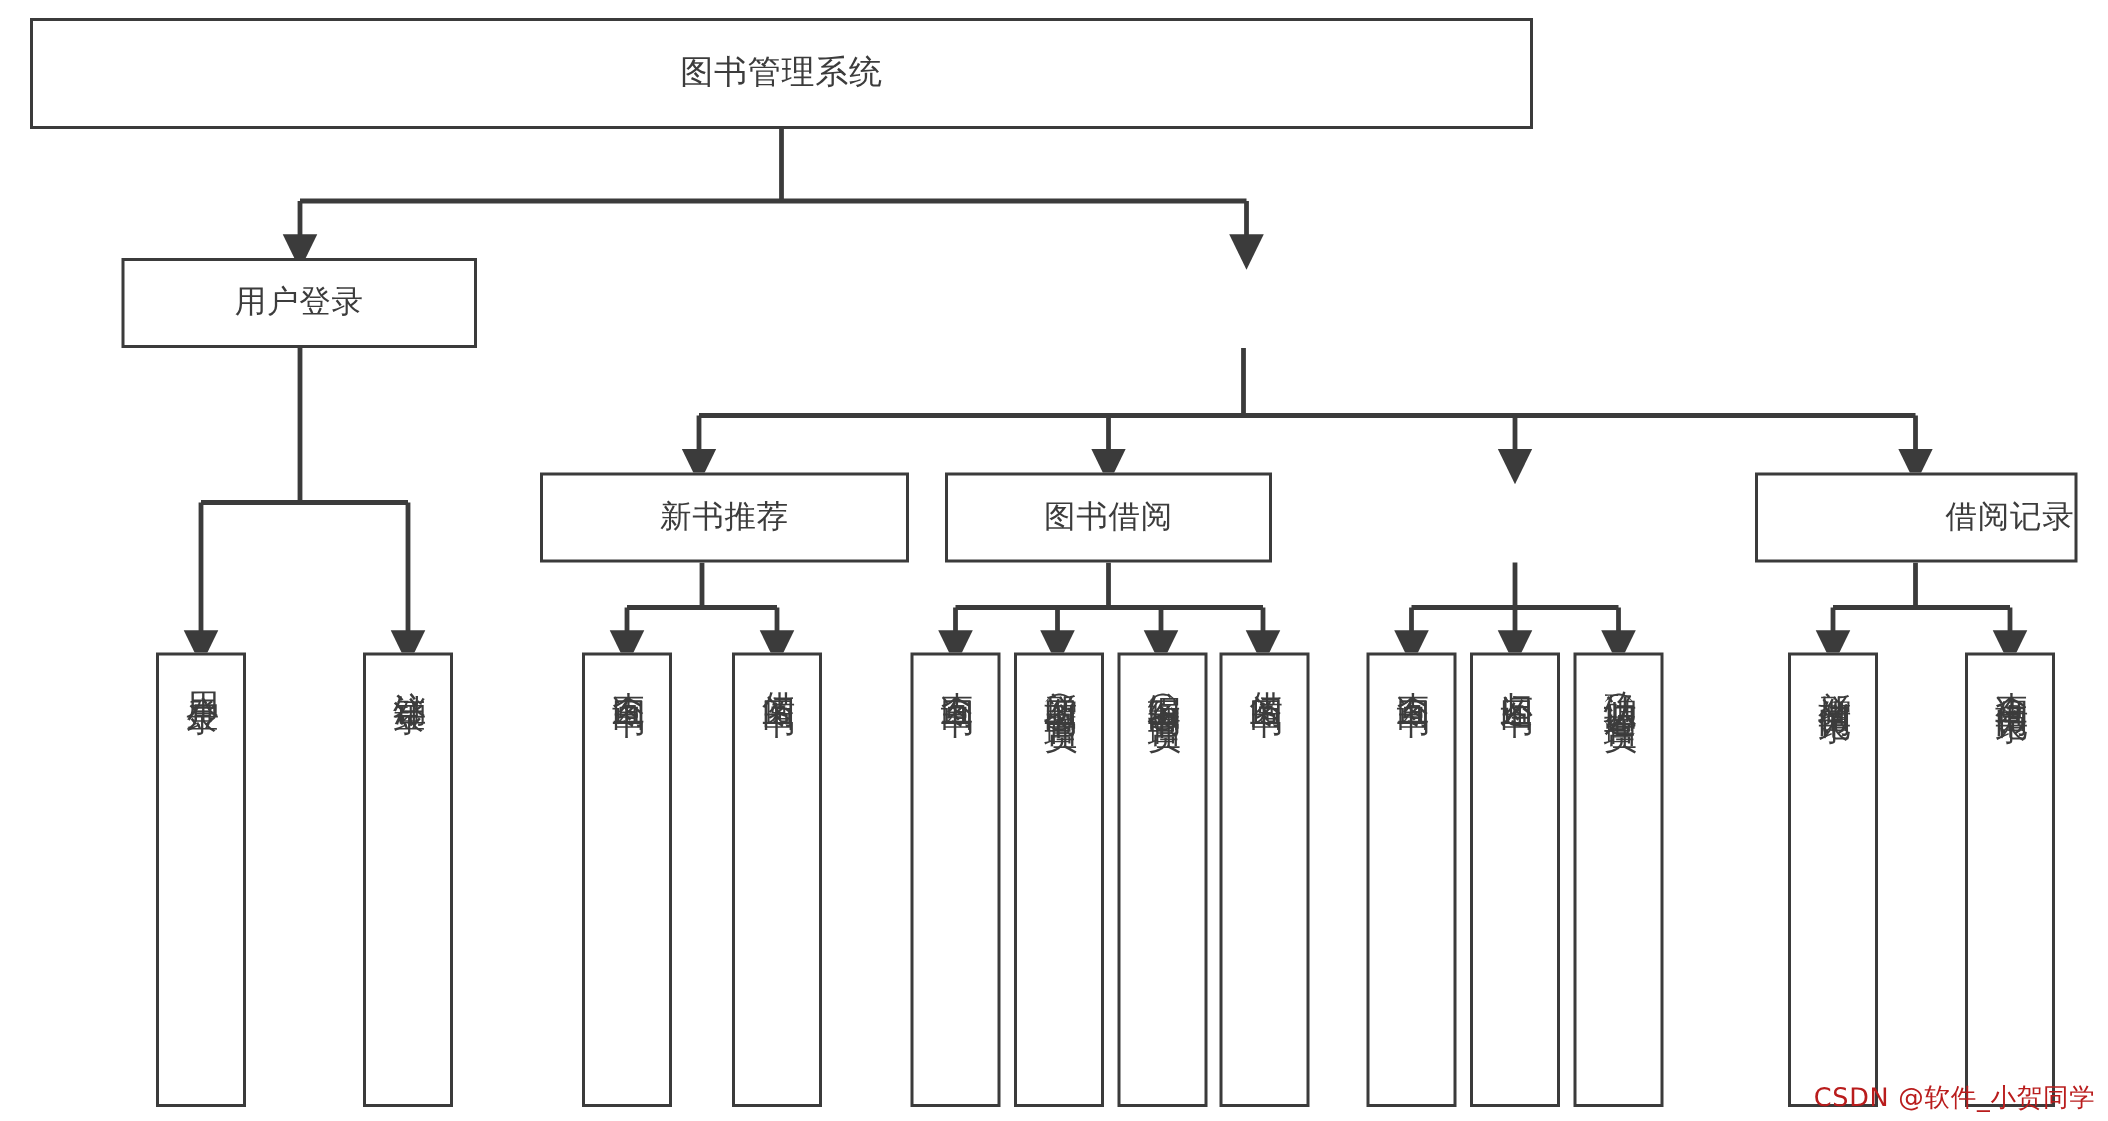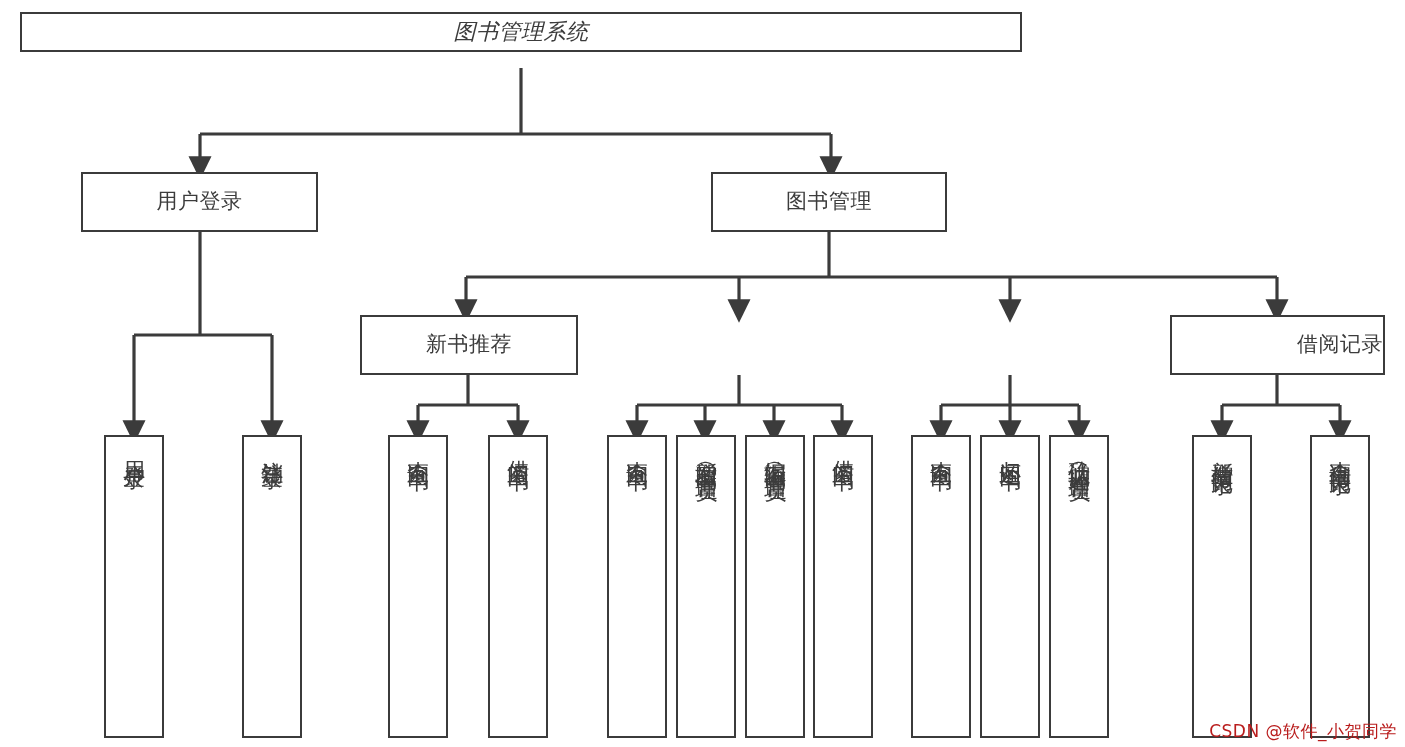--- a/index.html
+++ b/index.html
@@ -124,33 +124,33 @@
       <path d="M1010,405 L1010,424" marker-end="url(#arrow)"></path>
       <path d="M1079,405 L1079,424" marker-end="url(#arrow)"></path>
 
       <path d="M1277,375 L1277,405"></path>
       <path d="M1222,405 L1340,405"></path>
       <path d="M1222,405 L1222,424" marker-end="url(#arrow)"></path>
       <path d="M1340,405 L1340,424" marker-end="url(#arrow)"></path>
     </g>
   </svg>
 
-  <div class="node h root" style="left:20px; top:12px; width:1002px; height:40px;font-style:italic;">
+  <div class="node h root" style="left:20px; top:12px; width:1002px; height:74px;">
     <span class="node-label">图书管理系统</span>
   </div>
 
   <div class="node h" style="left:81px; top:172px; width:237px; height:60px;">
     <span class="node-label">用户登录</span>
   </div>
-  <div class="node h" style="left:711px; top:172px; width:236px; height:60px;">
-    <span class="node-label">图书管理</span>
+
+  <div class="node h" style="left:360px; top:315px; width:246px; height:60px;">
+    <span class="node-label">新书推荐</span>
   </div>
-
-  <div class="node h" style="left:360px; top:315px; width:218px; height:60px;">
-    <span class="node-label">新书推荐</span>
+  <div class="node h" style="left:630px; top:315px; width:218px; height:60px;">
+    <span class="node-label">图书借阅</span>
   </div>
   <div class="node h" style="left:1170px; top:315px; width:215px; height:60px;justify-content:flex-end;">
     <span class="node-label">借阅记录</span>
   </div>
 
   <div class="node v" style="left:104px; top:435px; width:60px; height:303px;">
     <span class="node-label">用户登录</span>
   </div>
   <div class="node v" style="left:242px; top:435px; width:60px; height:303px;">
     <span class="node-label">注销登录</span>

